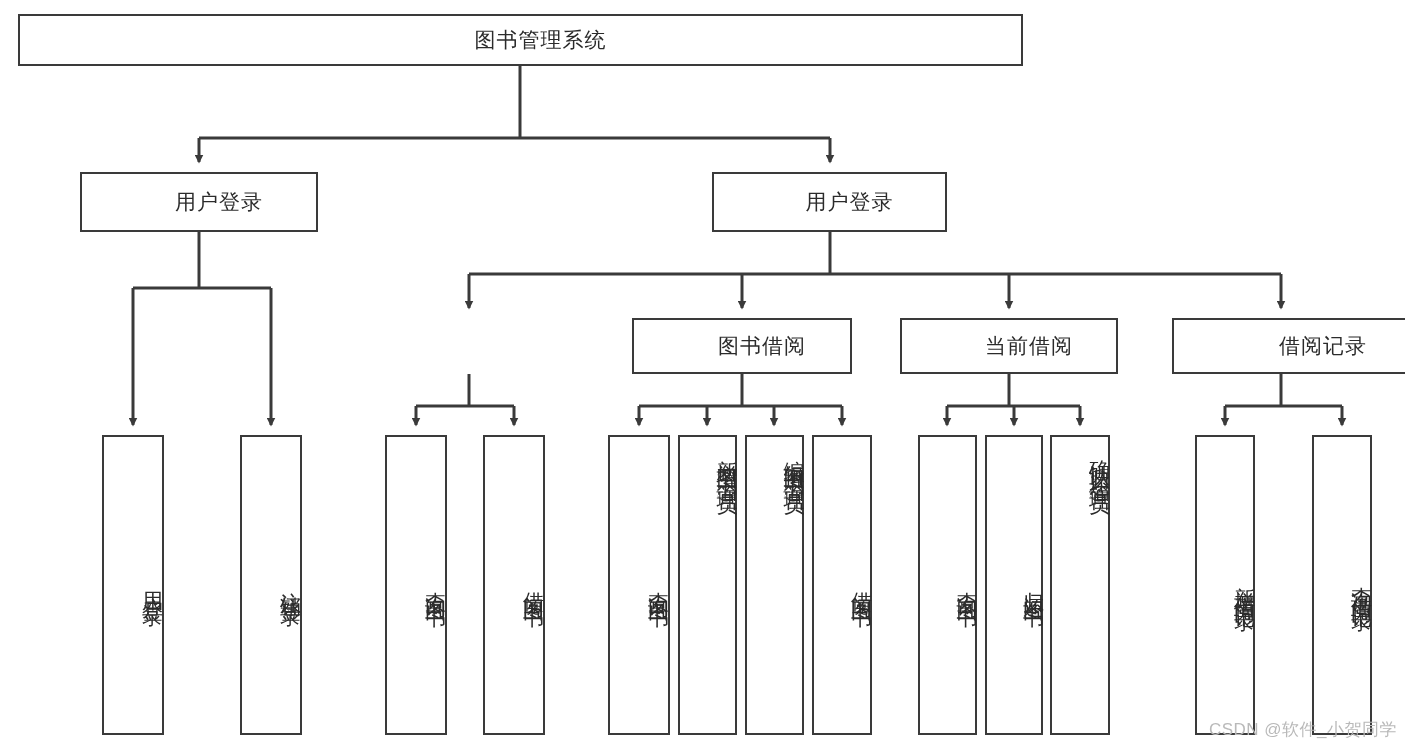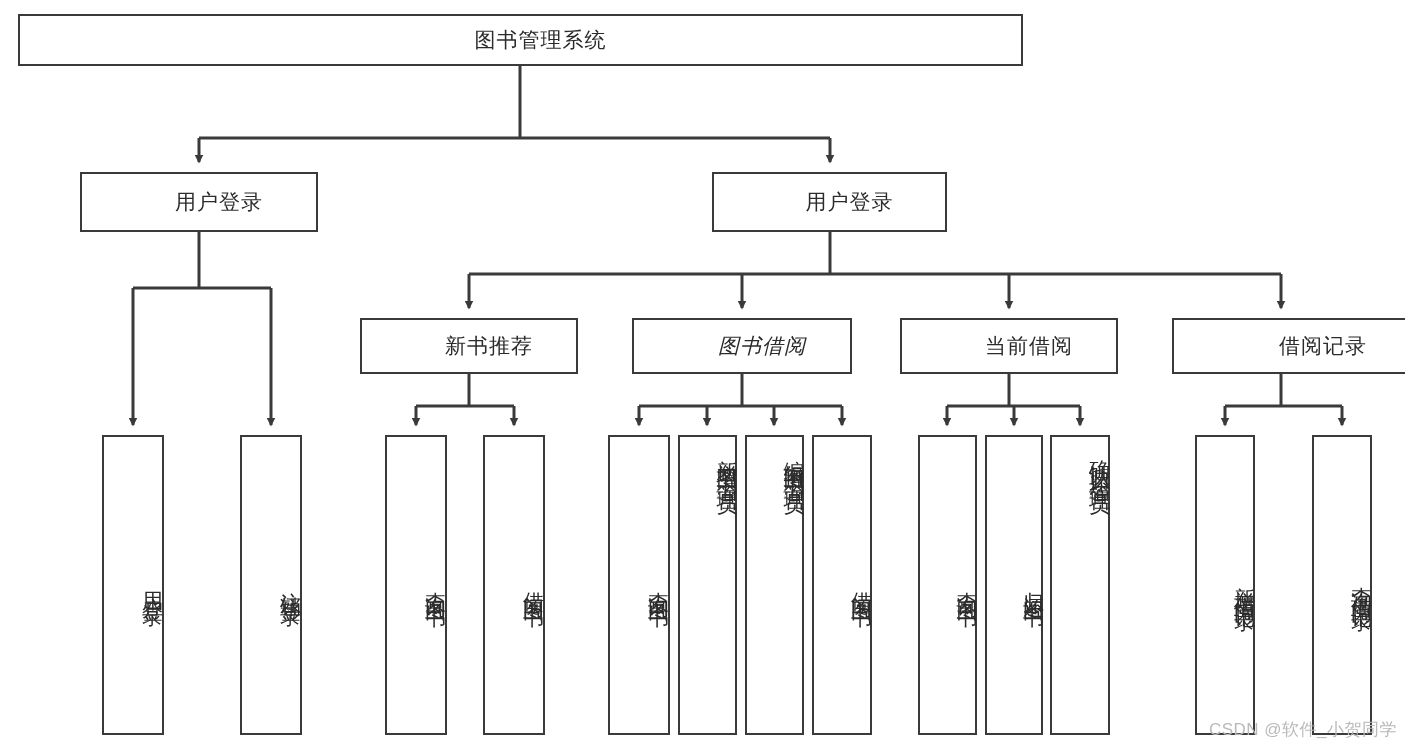--- a/index.html
+++ b/index.html
@@ -129,24 +129,21 @@
     <span class="label">图书管理系统</span>
   </div>
 
   <div class="node horiz" style="left:80px; top:172px; width:238px; height:60px;">
     <span class="label">用户登录</span>
   </div>
   <div class="node horiz" style="left:712px; top:172px; width:235px; height:60px;">
     <span class="label">用户登录</span>
   </div>
 
-  <div class="node horiz" style="left:360px; top:318px; width:218px; height:56px;">
-    <span class="label">新书推荐</span>
-  </div>
-  <div class="node horiz" style="left:632px; top:318px; width:220px; height:56px;font-style:italic;">
+  <div class="node horiz" style="left:632px; top:318px; width:220px; height:56px;">
     <span class="label">图书借阅</span>
   </div>
   <div class="node horiz" style="left:900px; top:318px; width:218px; height:56px;text-align:center;">
     <span class="label">当前借阅</span>
   </div>
   <div class="node horiz" style="left:1172px; top:318px; width:262px; height:56px;">
     <span class="label">借阅记录</span>
   </div>
 
   <div class="node vert centered" style="left:102px; top:435px; width:62px; height:300px;">

